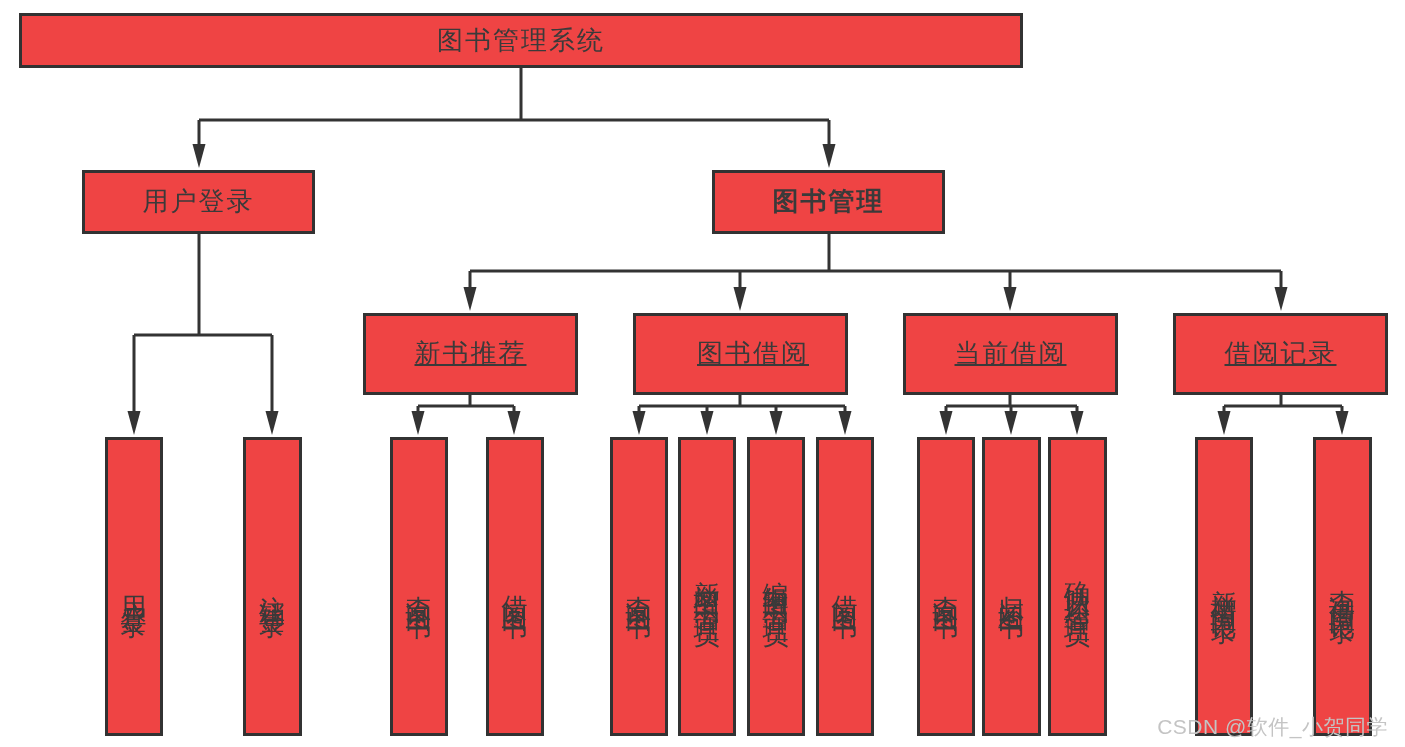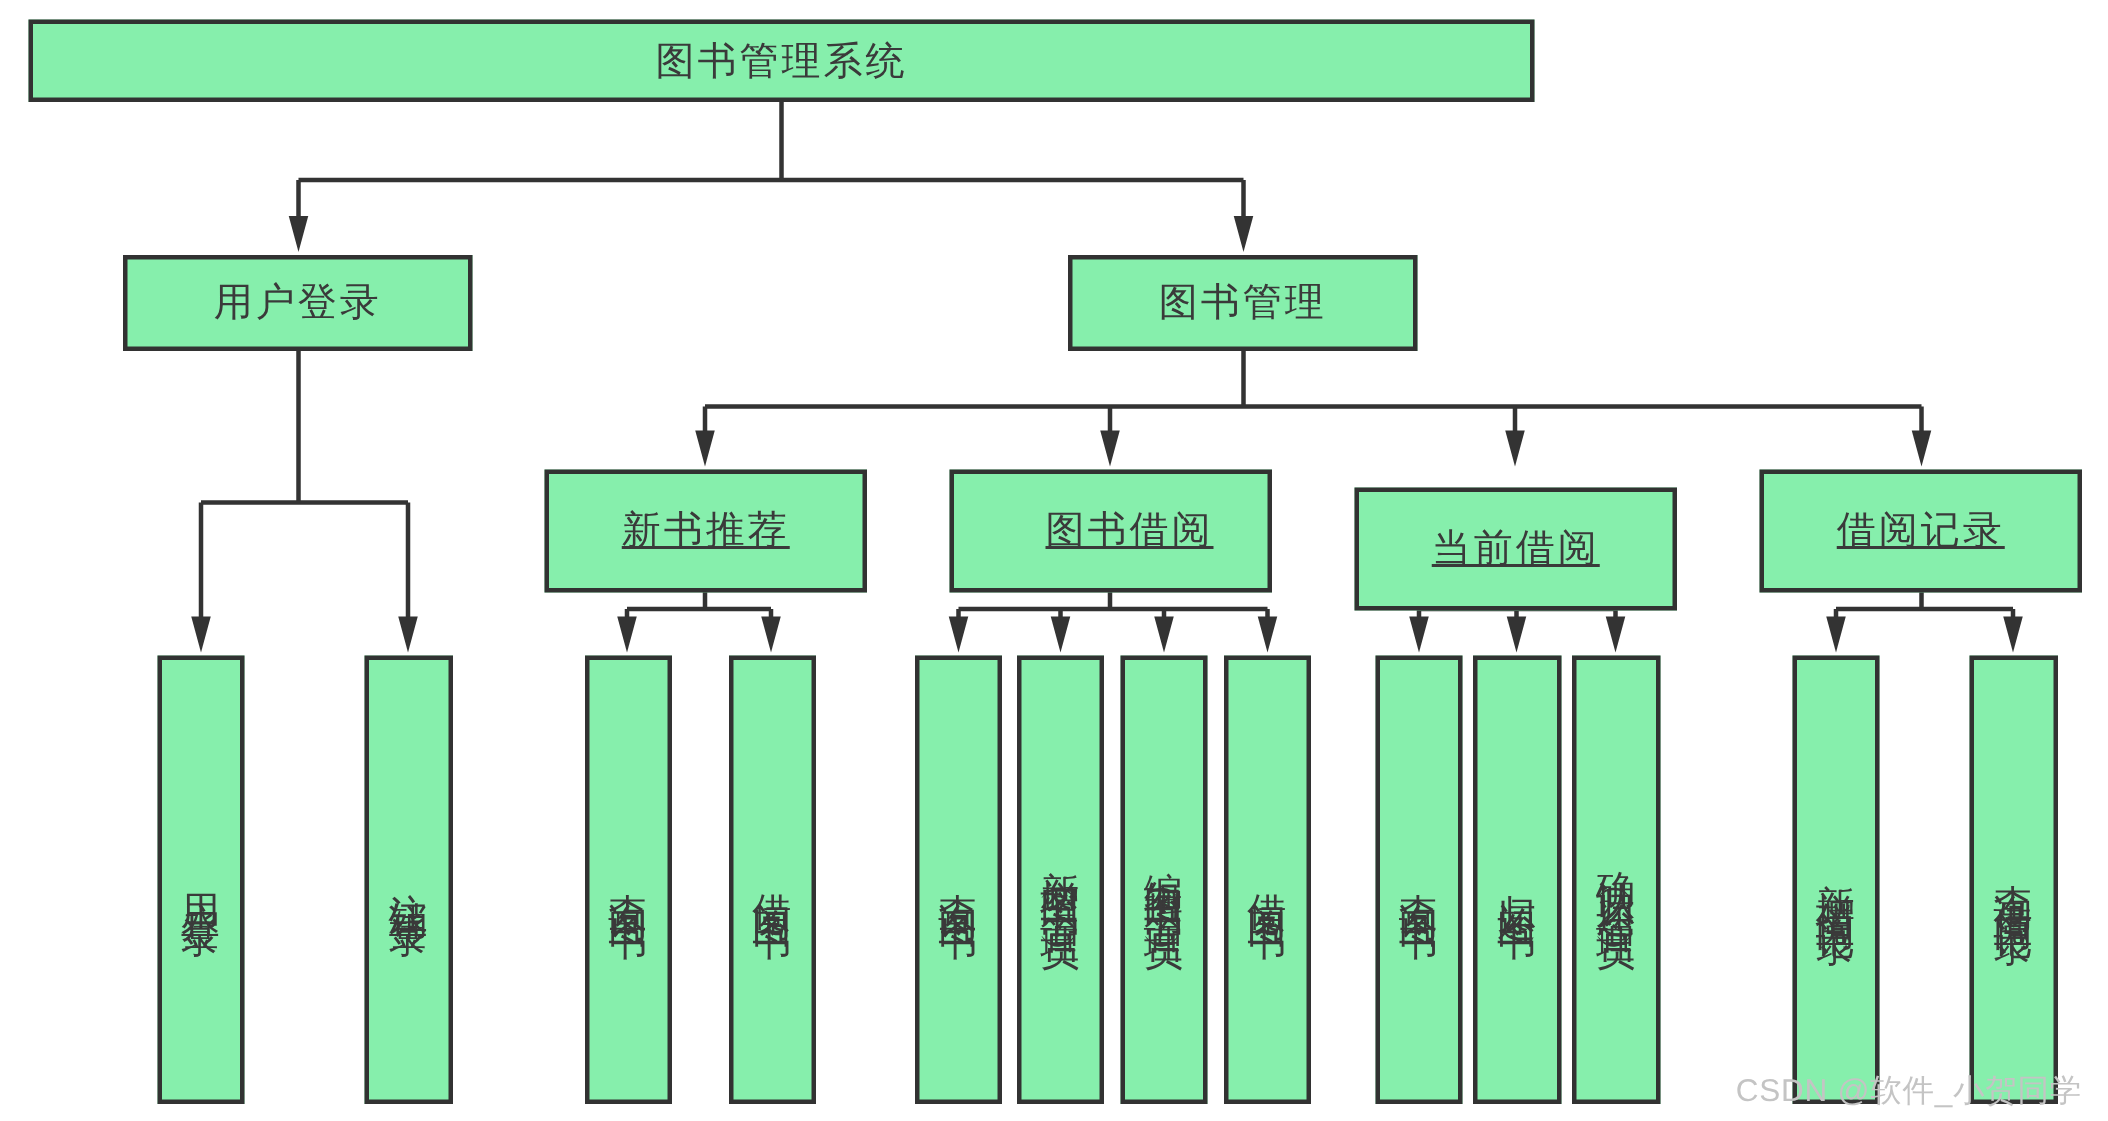--- a/index.html
+++ b/index.html
@@ -22,21 +22,21 @@
     fill: none;
   }
   .connectors polygon {
     fill: #333333;
     stroke: none;
   }
   .node {
     position: absolute;
     box-sizing: border-box;
     border: 3px solid #323232;
-    background: #86efac;
+    background: #ef4444;
     display: flex;
     align-items: center;
     justify-content: center;
     color: #3a3a3a;
     text-align: center;
   }
   .h-label {
     font-size: 26px;
     letter-spacing: 2px;
     line-height: 1.2;
@@ -45,25 +45,25 @@
   .v-label {
     writing-mode: vertical-rl;
     text-orientation: mixed;
     font-size: 26px;
     letter-spacing: 6px;
     line-height: 1;
     white-space: nowrap;
   }
   .root-box   { left: 19px;  top: 13px;  width: 1004px; height: 55px; }
   .lvl1-left  { left: 82px;  top: 170px; width: 233px;  height: 64px; }
-  .lvl1-right { left: 712px; top: 170px; width: 233px;  height: 64px; }
+  .lvl1-right { left: 712px; top: 170px; width: 233px;  height: 64px; font-weight: bold; }
   .lvl2 { top: 313px; height: 82px; width: 215px; text-decoration: underline; }
   .s0 { left: 363px; }
   .s1 { left: 633px; padding-left: 25px; }
-  .s2 { left: 903px; margin-top: 12px; }
+  .s2 { left: 903px; }
   .s3 { left: 1173px; }
   .leaf { top: 437px; height: 299px; width: 58px; }
   .u0 { left: 105px; }
   .u1 { left: 243px; width: 59px; }
   .n0 { left: 390px; }
   .n1 { left: 486px; }
   .b0 { left: 610px; }
   .b1 { left: 678px; }
   .b2 { left: 747px; }
   .b3 { left: 816px; }

